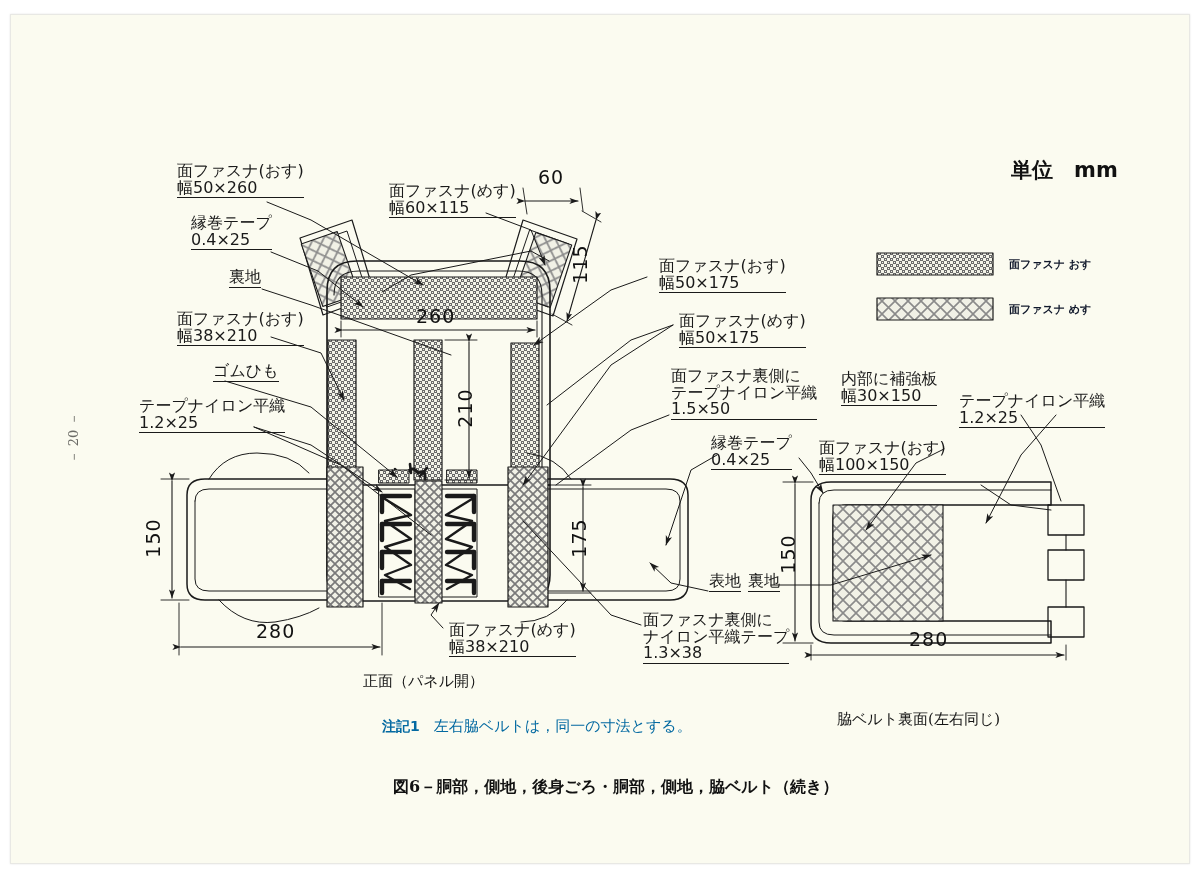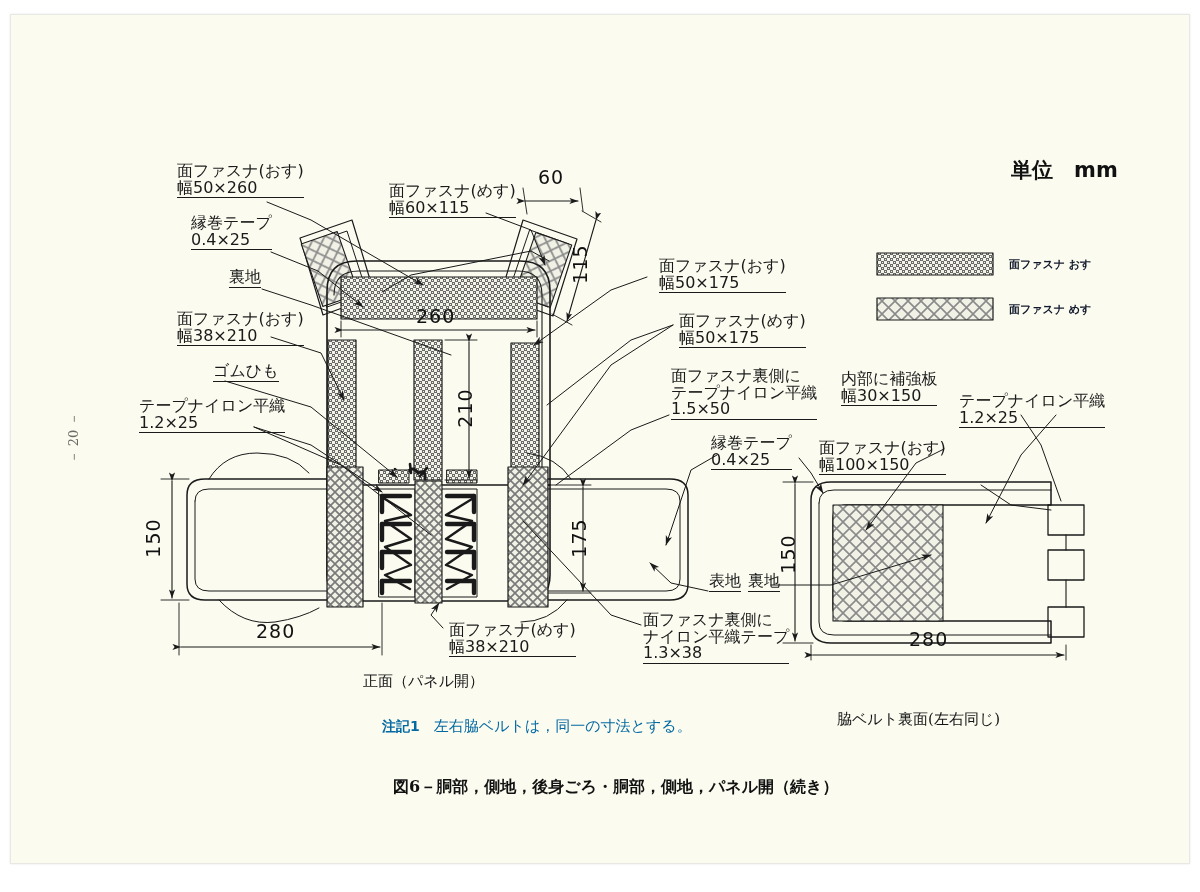--- a/index.html
+++ b/index.html
@@ -295,15 +295,15 @@
   <div class="legtxt" style="left:998px;top:242px;">面ファスナ おす</div>
   <div class="legtxt" style="left:998px;top:287px;">面ファスナ めす</div>
 
   <div class="cap" style="left:352px;top:657px;">正面（パネル開）</div>
   <div class="cap" style="left:826px;top:655px;margin-top:40px;">脇ベルト裏面(左右同じ)</div>
 
   <div class="note" style="left:352px;top:684px;">
     <b>注記1</b><span style="display:inline-block;width:14px;"></span><span>左右脇ベルトは，同一の寸法とする。</span>
   </div>
 
-  <div class="figcap" style="left:382px;top:762px;">図6－胴部，側地，後身ごろ・胴部，側地，パネル開（続き）</div>
+  <div class="figcap" style="left:382px;top:762px;">図6－胴部，側地，後身ごろ・胴部，側地，脇ベルト（続き）</div>
 
 </div>
 
 </body></html>

